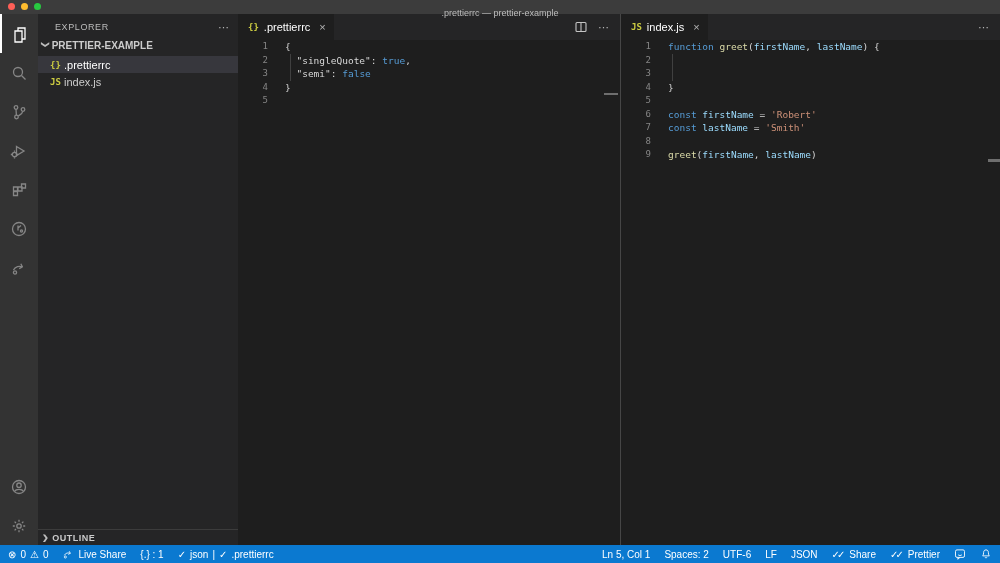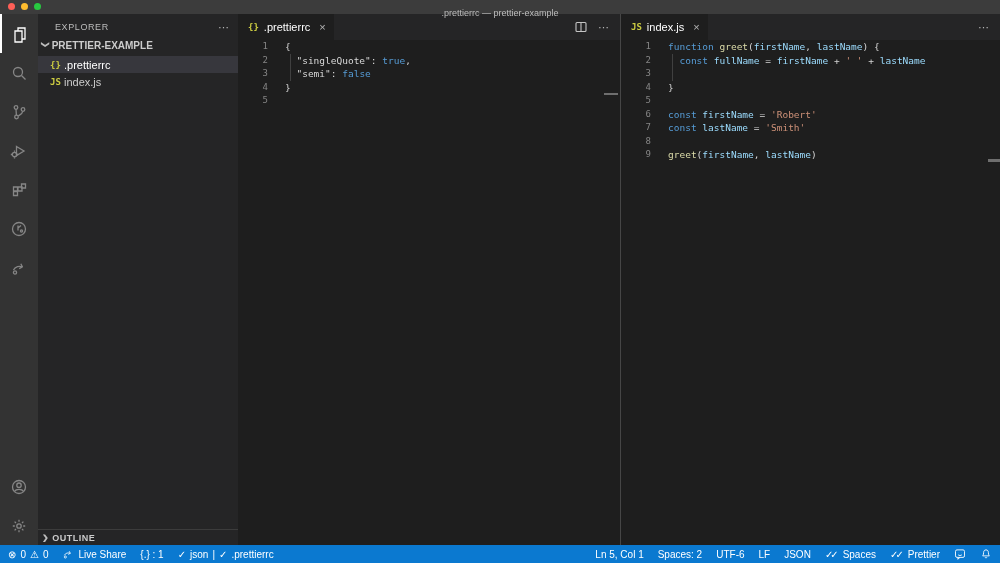--- a/index.html
+++ b/index.html
@@ -211,21 +211,21 @@
         <span>index.js</span>
         <span class="tab-close">×</span>
       </div>
       <div class="tab-actions">
         <span class="ellipsis">⋯</span>
       </div>
     </div>
     <div class="editor">
       <div class="lines">
           <div class="line"><span class="num">1</span><span class="code"><span class="tk-kw">function </span><span class="tk-fn">greet</span><span class="tk-pun">(</span><span class="tk-var">firstName</span><span class="tk-pun">, </span><span class="tk-var">lastName</span><span class="tk-pun">) {</span></span></div>
-          <div class="line"><span class="num">2</span><span class="code"><span class="tk-ws">  </span><span class="tk-kw">const </span><span class="tk-var">fullName</span><span class="tk-pun"> = </span><span class="tk-var">firstName</span><span class="tk-pun"> + </span><span class="tk-str">' '</span><span class="tk-pun"> + </span><span class="tk-var">lastName</span></span></div>
+          <div class="line"><span class="num">2</span></div>
           <div class="line"><span class="num">3</span></div>
           <div class="line"><span class="num">4</span><span class="code"><span class="tk-pun">}</span></span></div>
           <div class="line"><span class="num">5</span><span class="code"></span></div>
           <div class="line"><span class="num">6</span><span class="code"><span class="tk-kw">const </span><span class="tk-var">firstName</span><span class="tk-pun"> = </span><span class="tk-str">'Robert'</span></span></div>
           <div class="line"><span class="num">7</span><span class="code"><span class="tk-kw">const </span><span class="tk-var">lastName</span><span class="tk-pun"> = </span><span class="tk-str">'Smith'</span></span></div>
           <div class="line"><span class="num">8</span><span class="code"></span></div>
           <div class="line"><span class="num">9</span><span class="code"><span class="tk-fn">greet</span><span class="tk-pun">(</span><span class="tk-var">firstName</span><span class="tk-pun">, </span><span class="tk-var">lastName</span><span class="tk-pun">)</span></span></div>
         </div>
       <div class="indent-guide" style="left:51px; top:13.5px; height:27px;"></div>
       <div class="ruler-mark" style="right:0; top:119px; width:12px; height:3px;"></div>
@@ -270,21 +270,21 @@
       <span>UTF-6</span>
     </div>
     <div class="sb-item">
       <span>LF</span>
     </div>
     <div class="sb-item">
       <span>JSON</span>
     </div>
     <div class="sb-item">
       <span class="dbl">✓✓</span>
-      <span>Spaces</span>
+      <span>Share</span>
     </div>
     <div class="sb-item">
       <span class="dbl">✓✓</span>
       <span>Prettier</span>
     </div>
     <div class="sb-item">
       <svg width="12" height="12" viewBox="0 0 16 16">
           <rect x="2" y="2.5" width="12" height="10" rx="2"></rect>
           <path d="M5.5 12.5 L5 15 L8 12.5"></path>
           <path d="M5.5 9 C6.5 10.3 9.5 10.3 10.5 9"></path>

